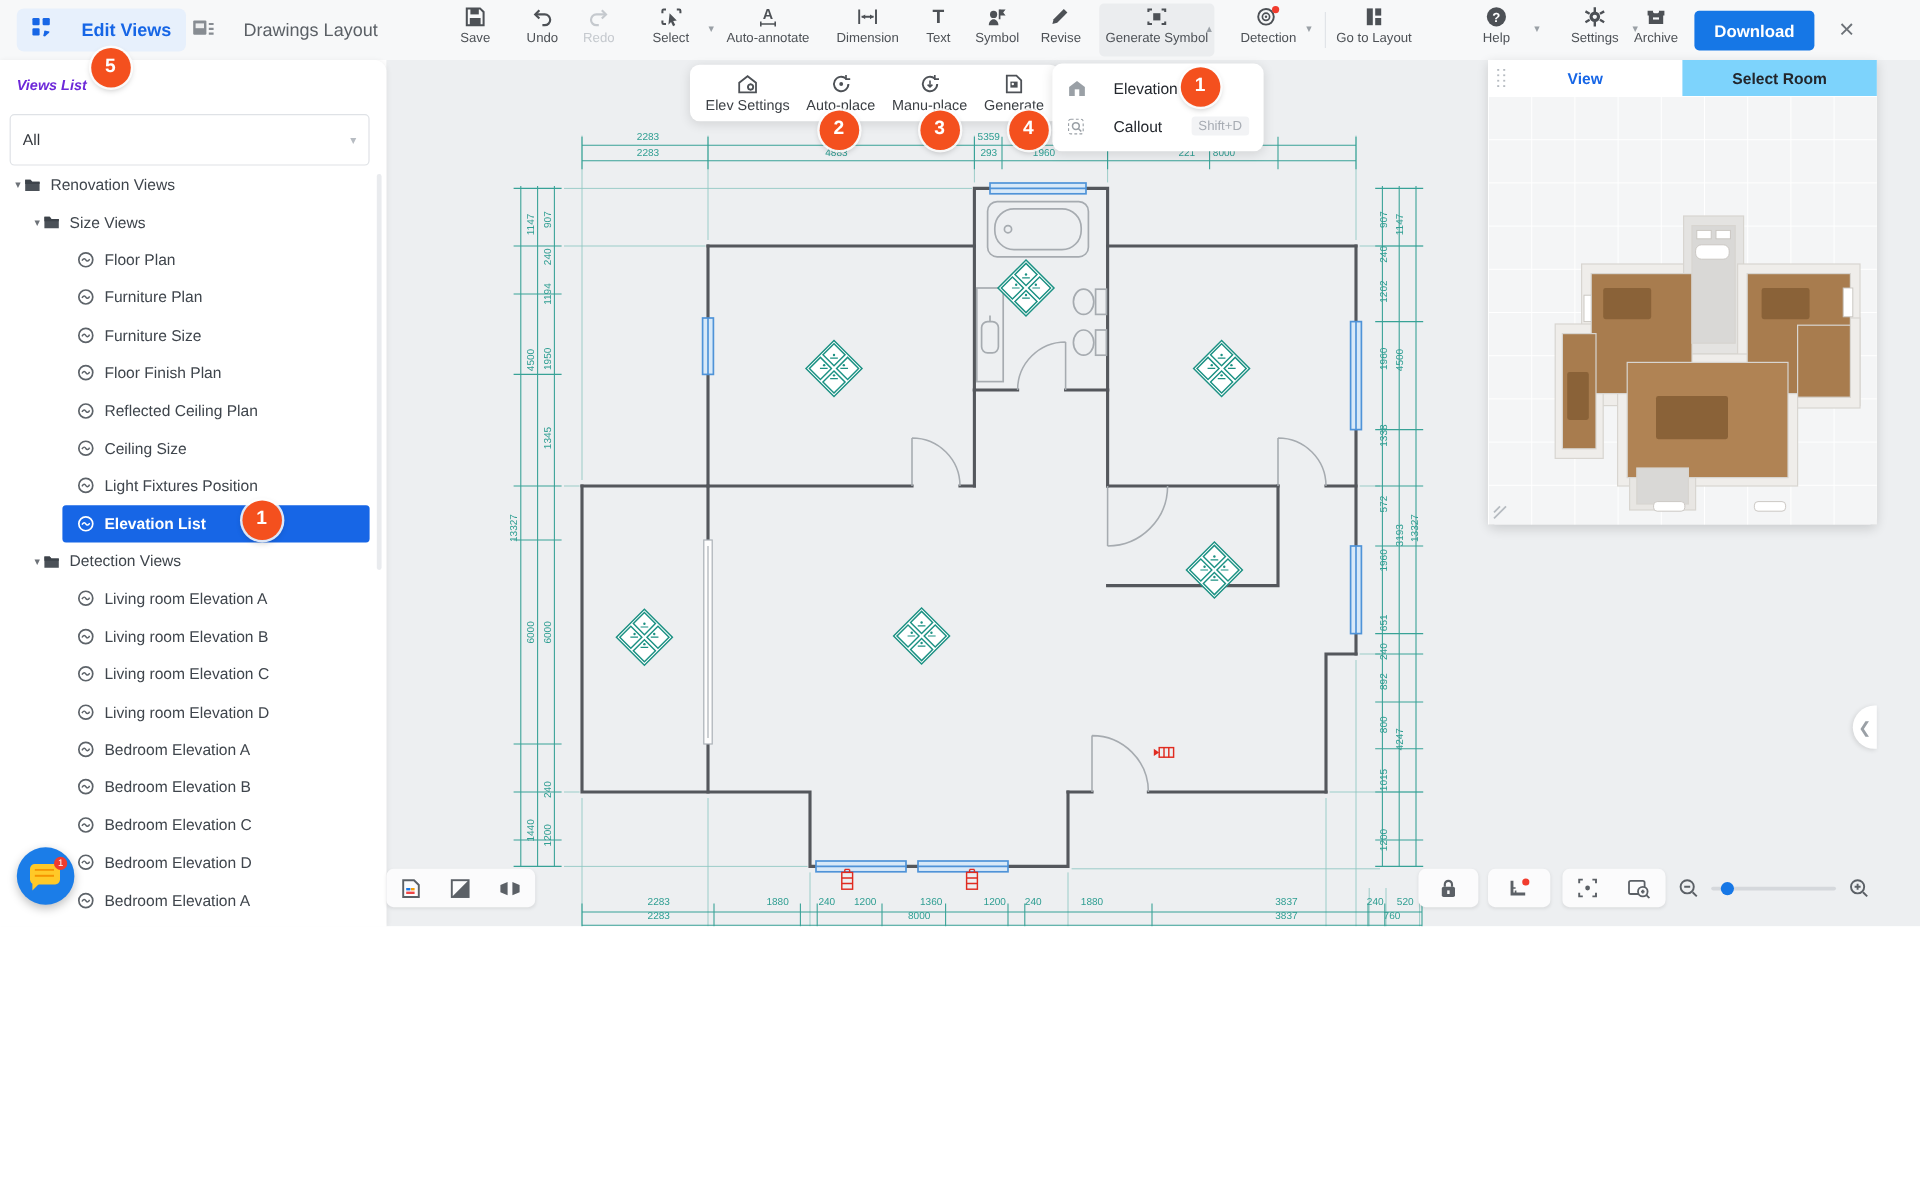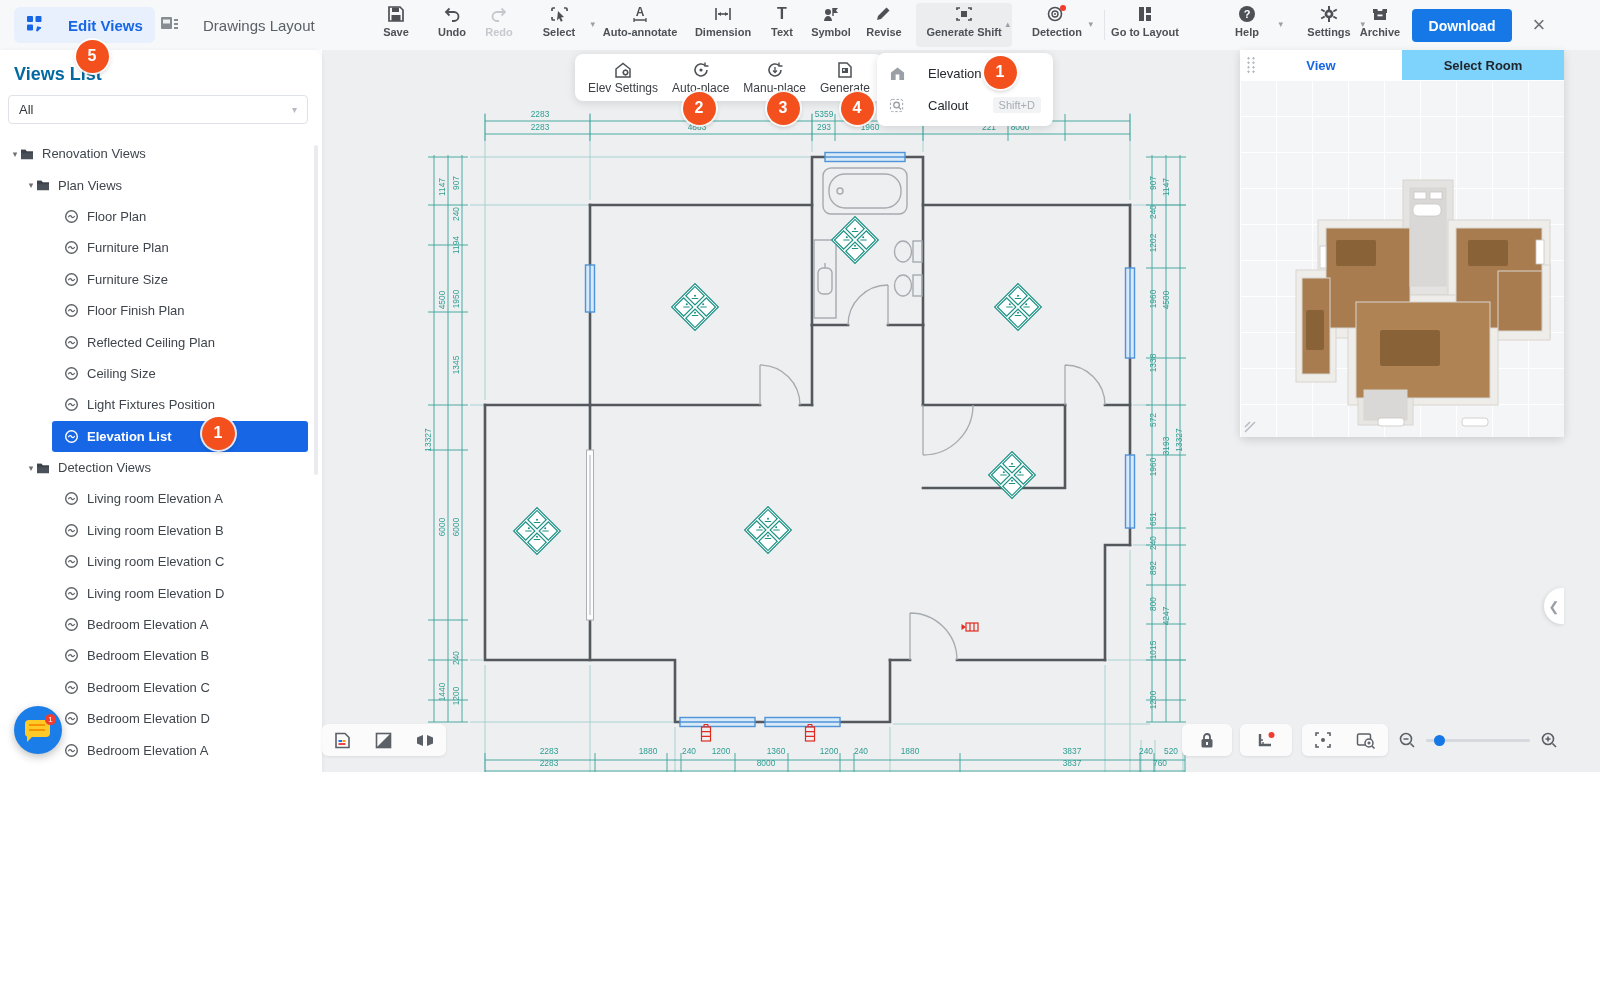--- a/index.html
+++ b/index.html
@@ -5,31 +5,31 @@
   html,body{margin:0;padding:0;background:#fff;}
   #app{position:relative;width:1600px;height:1000px;font-family:"Liberation Sans",sans-serif;overflow:hidden;background:#fff;color:#3c4045;}
   .abs{position:absolute;}
   
   #topbar{position:absolute;left:0;top:0;width:1600px;height:50px;background:#f7f8f9;}
   .chip{position:absolute;display:flex;align-items:center;gap:24px;height:36px;top:7px;border-radius:6px;padding:0 12px;cursor:pointer;}
   #edit-views{left:14px;background:#e7f0fc;color:#1766e6;font-weight:bold;font-size:15px;}
   #drawings-layout{left:148px;color:#5b6066;font-size:15px;}
   .tool{position:absolute;top:5px;width:76px;display:flex;flex-direction:column;align-items:center;gap:3px;cursor:pointer;}
   .tool svg{display:block;}
-  .tool .tl{font-size:11px;color:#4d5156;white-space:nowrap;font-weight:bold;}
+  .tool .tl{font-size:11px;color:#4d5156;white-space:nowrap;}
   .tool.disabled .tl{color:#c5c9ce;}
   .tool .caret{position:absolute;right:2px;top:14px;font-size:9px;color:#9aa0a6;}
   .activechip{background:#ebedef;border-radius:4px;}
   .sep{position:absolute;left:1104px;top:10px;width:1px;height:30px;background:#e1e4e8;}
   #download-btn{position:absolute;left:1412px;top:9px;width:100px;height:33px;background:#1677e6;color:#fff;font-size:14px;font-weight:bold;border:none;border-radius:4px;display:flex;align-items:center;justify-content:center;cursor:pointer;}
   #close-x{position:absolute;left:1524px;top:10px;width:30px;height:30px;display:flex;align-items:center;justify-content:center;font-size:22px;color:#6d7278;cursor:pointer;}
   
   #sidebar{position:absolute;left:0;top:50px;width:322px;height:722px;background:#fff;border-top-right-radius:10px;box-shadow:1px 0 4px rgba(0,0,0,.05);}
-  #vl-title{position:absolute;left:14px;top:14px;font-size:18px;font-weight:bold;color:#0369a1;}
-  #filter{position:absolute;left:8px;top:45px;width:300px;height:29px;border:1px solid #dfe2e6;border-radius:4px;background:#fff;display:flex;align-items:center;justify-content:space-between;padding:0 10px;box-sizing:border-box;font-size:13px;color:#33373c;cursor:pointer;}
+  #vl-title{position:absolute;left:14px;top:14px;font-size:12px;font-weight:bold;color:#6d28d9;font-style:italic;}
+  #filter{position:absolute;left:8px;top:45px;width:300px;height:43px;border:1px solid #dfe2e6;border-radius:4px;background:#fff;display:flex;align-items:center;justify-content:space-between;padding:0 10px;box-sizing:border-box;font-size:13px;color:#33373c;cursor:pointer;}
   #filter .caret{color:#b7bcc2;font-size:10px;}
   #tree{position:absolute;left:0;top:88px;width:322px;}
   .trow{display:flex;align-items:center;height:31.4px;font-size:13px;color:#3f454c;cursor:pointer;position:relative;}
   .trow .tcaret{width:10px;font-size:9px;color:#6d7278;text-align:center;}
   .trow .ticn{display:flex;align-items:center;margin:0 8px 0 0;color:#5d6369;}
   .trow.sel{background:#1766e6;color:#fff;border-radius:3px;margin:0 14px 0 52px;font-weight:bold;}
   .trow.sel .ticn{color:#fff;}
   #scrollthumb{position:absolute;left:314px;top:95px;width:4px;height:330px;background:#e9ebee;border-radius:2px;}
   
   #canvas{position:absolute;left:322px;top:50px;width:1278px;height:722px;background:#edeff1;}
@@ -161,21 +161,21 @@
           <path d="M12.5 2.5l3 3L7 14l-4 1 1-4z" fill="#4d5156"></path>
         </svg>
       <span class="tl">Revise</span>
     </div>
     <div class="activechip abs" style="left:916px;top:3px;width:96px;height:44px"></div>
     <div class="tool" style="left:926px">
       <svg width="20" height="18" viewBox="0 0 20 18">
           <path d="M3 5V3h3M17 5V3h-3M3 13v2h3M17 13v2h-3" fill="none" stroke="#4d5156" stroke-width="1.7"></path>
           <rect x="7" y="6" width="6" height="6" fill="#4d5156"></rect>
         </svg>
-      <span class="tl">Generate Shift</span>
+      <span class="tl">Generate Symbol</span>
       <span class="caret" style="right:-8px">▴</span>
     </div>
     <div class="tool" style="left:1019px">
       <svg width="22" height="18" viewBox="0 0 22 18">
           <circle cx="9" cy="9" r="6.5" fill="none" stroke="#4d5156" stroke-width="1.6"></circle>
           <circle cx="9" cy="9" r="3" fill="none" stroke="#4d5156" stroke-width="1.4"></circle>
           <circle cx="9" cy="9" r="1" fill="#4d5156"></circle>
           <circle cx="17" cy="3" r="3" fill="#f13c2e"></circle>
         </svg>
       <span class="tl">Detection</span>
@@ -465,21 +465,21 @@
         </div>
         <div class="trow">
           <span style="width:26px"></span>
           <span class="tcaret">▾</span>
           <span class="ticn">
             <svg width="14" height="12" viewBox="0 0 16 14">
               <path d="M1 2h5.2l1.6 2H15v9H1z" fill="#4b5158"></path>
               <path d="M1 2h5.2l1.6 2H15v2.2H1z" fill="#3d434a"></path>
             </svg>
           </span>
-          <span>Plan Views</span>
+          <span>Size Views</span>
         </div>
         <div class="trow">
           <span style="width:64px"></span>
           <span class="ticn">
             <svg width="15" height="15" viewBox="0 0 16 16" fill="none" stroke="currentColor">
               <circle cx="8" cy="8" r="6.2" stroke-width="1.5"></circle>
               <path d="M4.6 8.8c1.2-2.2 2.6-2.2 3.4-.7.8 1.5 2.2 1.5 3.4-.7" stroke-width="1.3"></path>
             </svg>
           </span>
           <span>Floor Plan</span>

